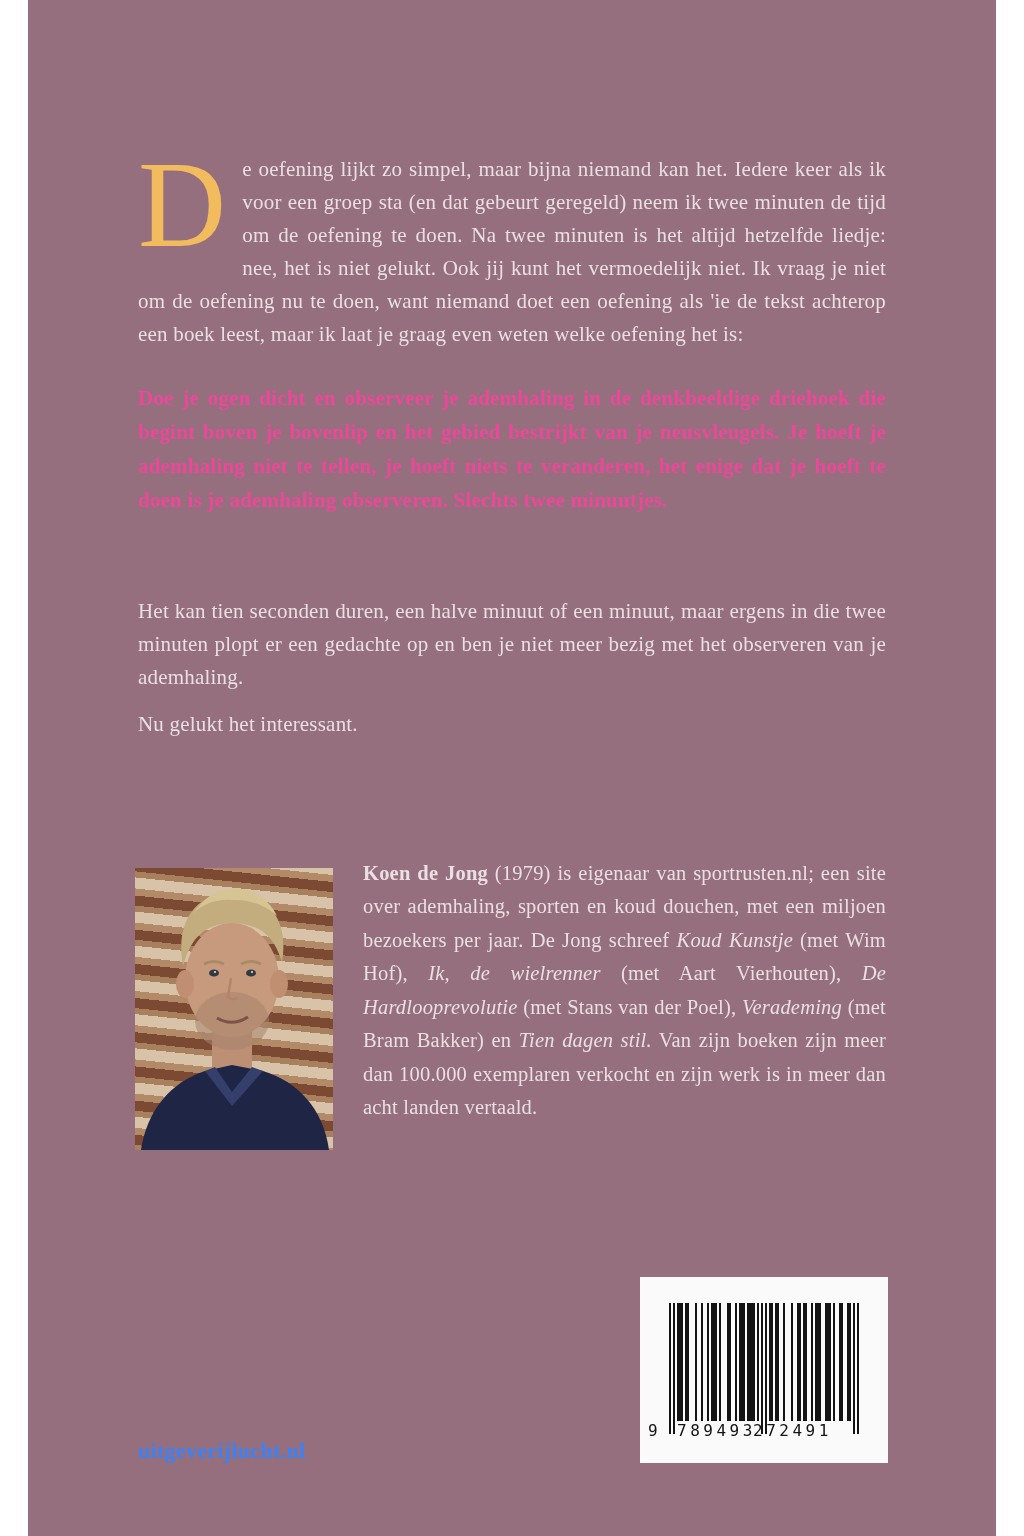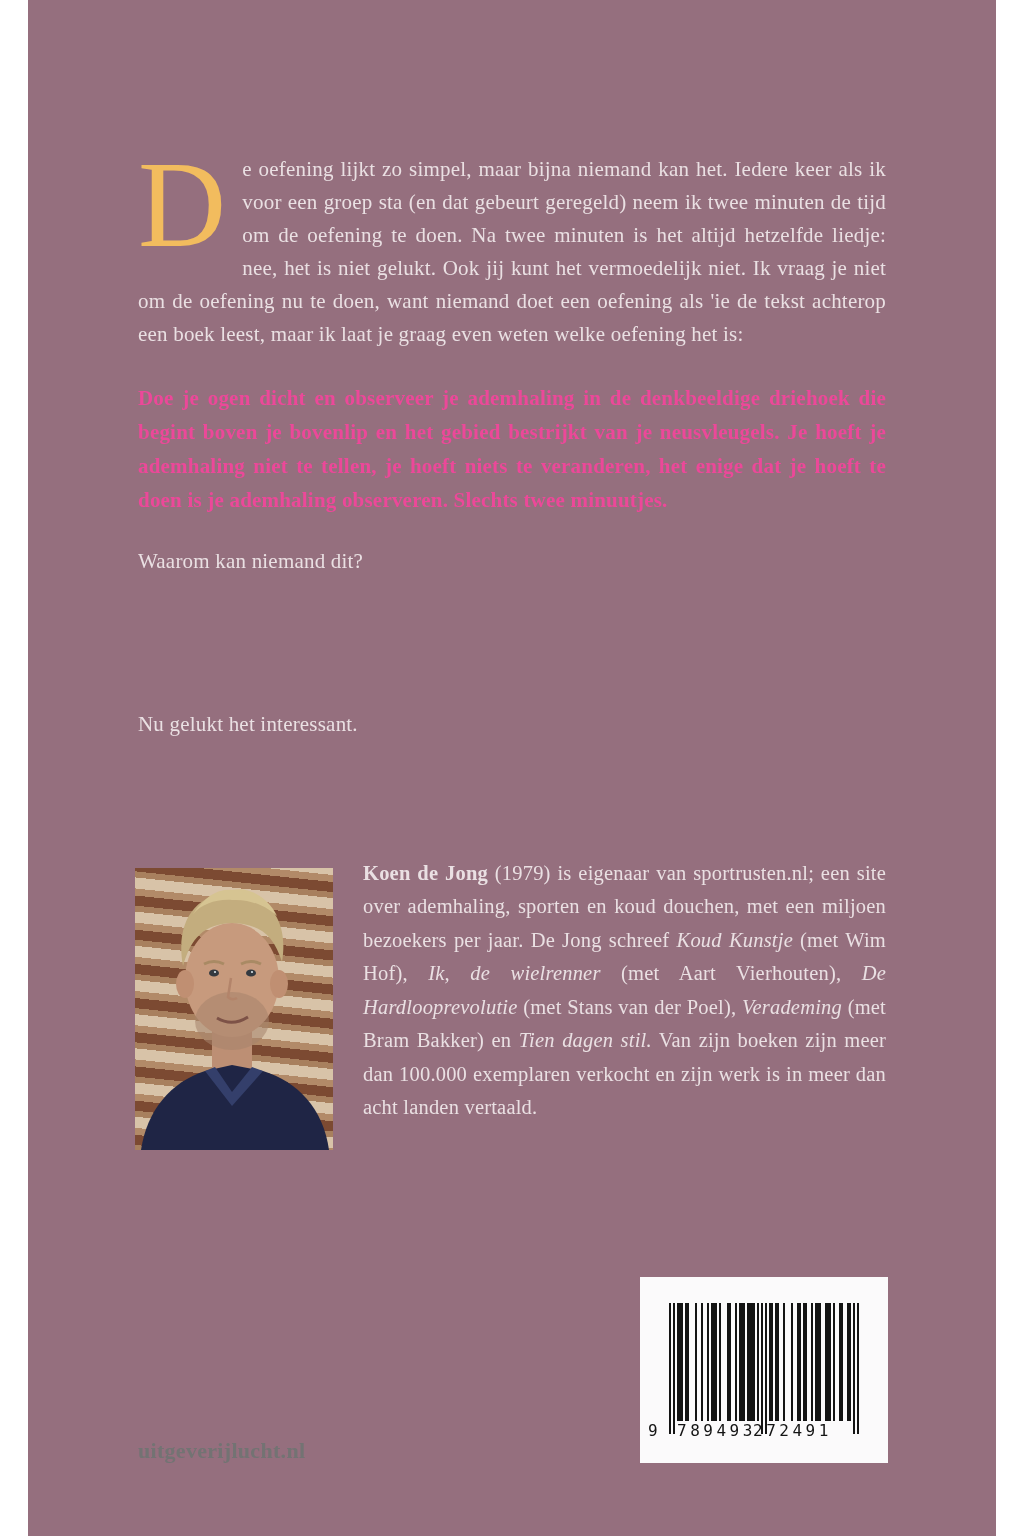--- a/index.html
+++ b/index.html
@@ -62,36 +62,36 @@
     position:absolute;left:29px;top:144px;width:190px;height:20px;
     font-family:"DejaVu Sans Mono",monospace;
     font-size:16px;color:#141414;letter-spacing:3.5px;
   }
   .d-first{position:absolute;left:-21px;letter-spacing:0;}
   .d-left{position:absolute;left:8px;text-align:right;}
   .d-right{position:absolute;left:84px;}
   
   .publisher{
     position:absolute;left:138px;top:1438px;
-    color:#737373;font-size:22px;font-weight:bold;letter-spacing:.3px;
+    color:#3b82f6;font-size:22px;font-weight:bold;letter-spacing:.3px;
   }
 </style>
 </head>
 <body>
 
 <div class="page">
   <div class="cover-bg"></div>
 
   <p class="tblock" style="top:132px;">
     <span class="dropcap">D</span><span>e oefening lijkt zo simpel, maar bijna niemand kan het. Iedere keer als ik voor een groep sta (en dat gebeurt geregeld) neem ik twee minuten de tijd om de oefening te doen. Na twee minuten is het altijd hetzelfde liedje: nee, het is niet gelukt. Ook jij kunt het vermoedelijk niet. Ik vraag je niet om de oefening nu te doen, want niemand doet een oefening als 'ie de tekst achterop een boek leest, maar ik laat je graag even weten welke oefening het is:</span>
   </p>
 
   <p class="tblock exercise" style="top:360px;">Doe je ogen dicht en observeer je ademhaling in de denkbeeldige driehoek die begint boven je bovenlip en het gebied bestrijkt van je neusvleugels. Je hoeft je ademhaling niet te tellen, je hoeft niets te veranderen, het enige dat je hoeft te doen is je ademhaling observeren. Slechts twee minuutjes.</p>
 
-  <p class="tblock single" style="top:524px;">Waarom kan niemand dit?</p>
+  <p class="tblock" style="top:574px;">Het kan tien seconden duren, een halve minuut of een minuut, maar ergens in die twee minuten plopt er een gedachte op en ben je niet meer bezig met het observeren van je ademhaling.</p>
   <p class="tblock single" style="top:687px;">Nu gelukt het interessant.</p>
 
   <div class="photo">
     <svg width="198" height="282" viewBox="0 0 198 282">
 
       <rect x="77" y="150" width="40" height="62" rx="13" fill="#BD8F74"></rect>
 
       <path d="M6,282 C12,242 36,214 70,203 L97,197 L128,203 C163,214 188,240 194,282 Z" fill="#1F2545"></path>
       <path d="M70,203 L97,238 L128,203 L117,199 L97,224 L80,199 Z" fill="#343F6B"></path>
 

